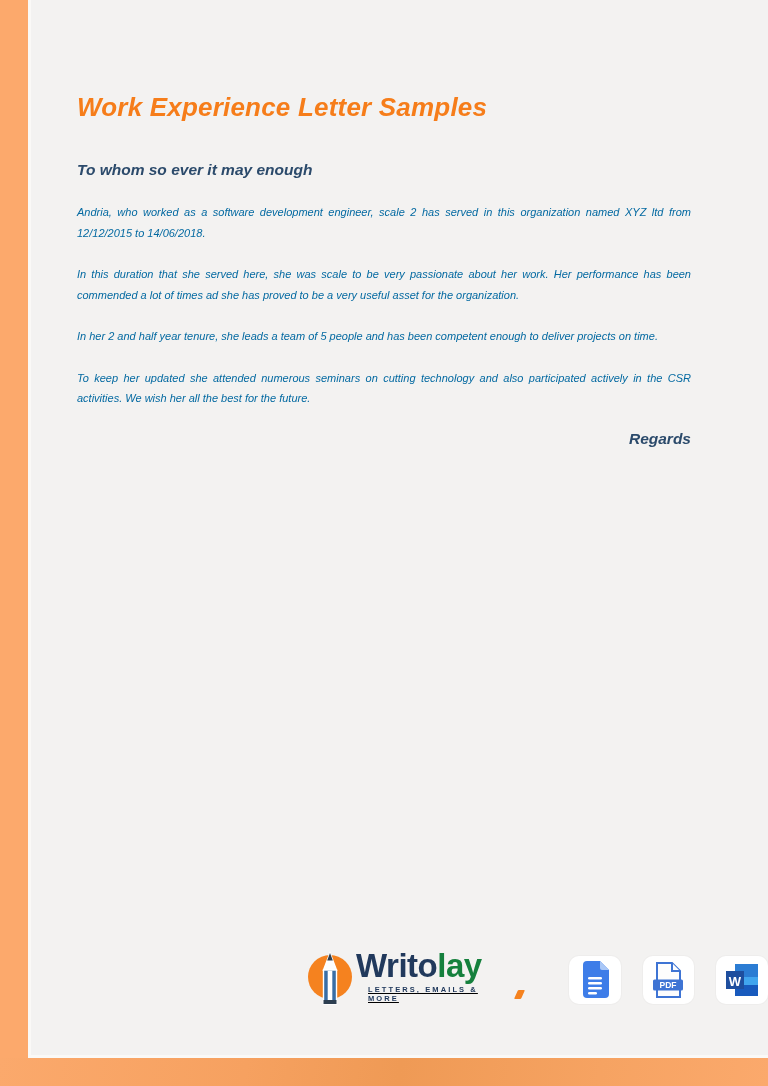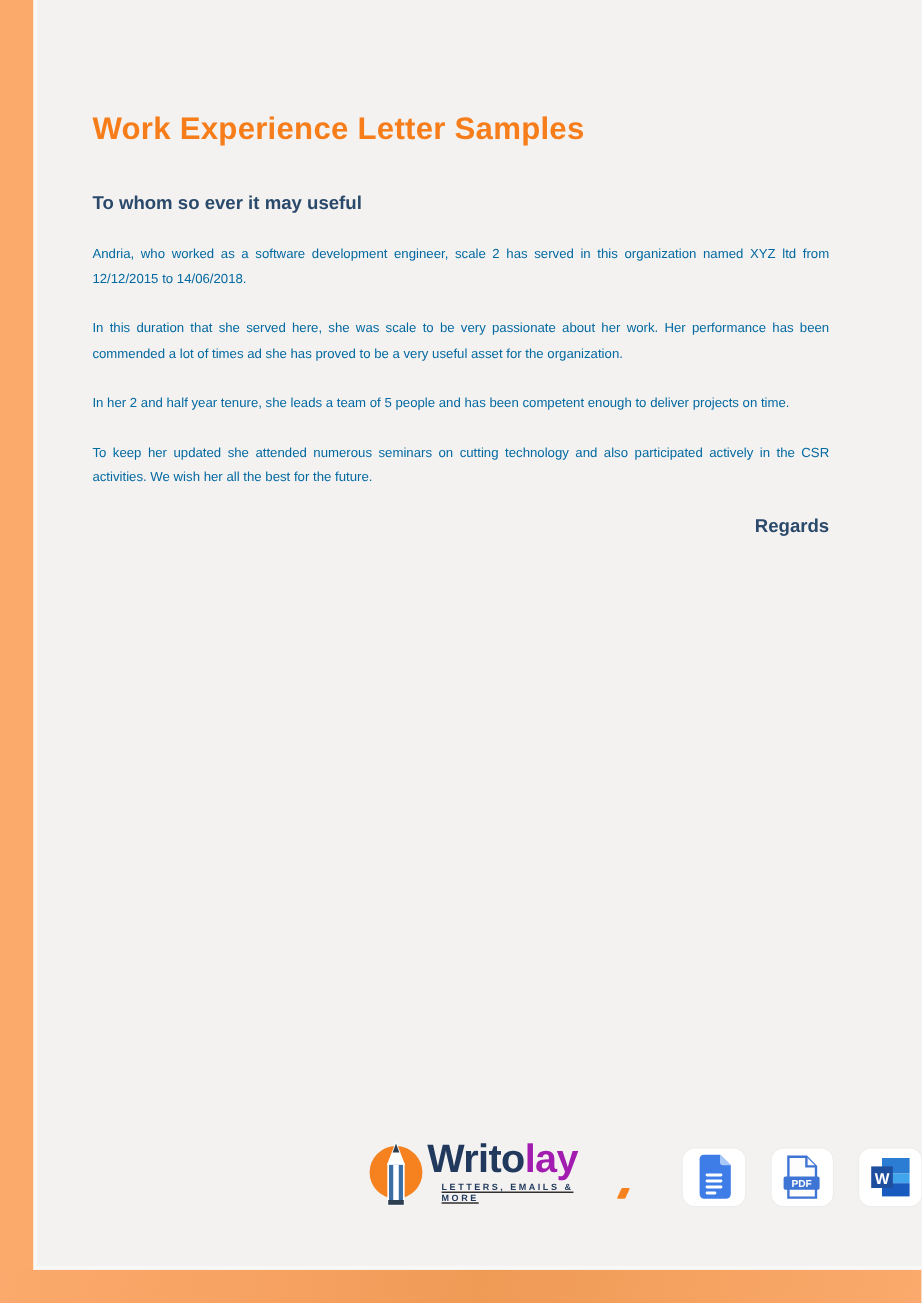--- a/index.html
+++ b/index.html
@@ -35,20 +35,21 @@
     border-bottom: 3px solid #FAF9F7;
   }
 
   
   .letter {
     position: absolute;
     left: 77px;
     top: 92px;
     width: 614px;
     color: #2F4F70;
+    font-style: italic;
   }
   .letter-title {
     font-size: 26px;
     font-weight: 700;
     color: #F67D1A;
     letter-spacing: 0.2px;
     margin-bottom: 38px;
   }
   .letter-greeting {
     font-size: 15.5px;
@@ -86,21 +87,21 @@
   }
   .brand-mark { flex: 0 0 auto; margin-top: 2px; }
   .brand-textcol { display: flex; flex-direction: column; margin-left: 2px; }
   .brand-name {
     font-size: 33px;
     font-weight: 800;
     letter-spacing: -0.5px;
     line-height: 36px;
     color: #21395C;
   }
-  .brand-name .accent { color: #a21caf; }
+  .brand-name .accent { color: #15803d; }
   .brand-tagline {
     display: flex;
     align-items: center;
     gap: 4px;
     margin-top: 1px;
     padding-left: 12px;
     text-decoration: underline;
   }
   .brand-tagline-text {
     font-size: 7.5px;
@@ -132,21 +133,21 @@
 <body>
 
 <div class="canvas">
 
   <div class="border-left"></div>
   <div class="border-bottom"></div>
   <div class="page-edge"></div>
 
   <div class="letter">
     <div class="letter-title">Work Experience Letter Samples</div>
-    <div class="letter-greeting">To whom so ever it may useful</div>
+    <div class="letter-greeting">To whom so ever it may enough</div>
     <p>Andria, who worked as a software development engineer, scale 2 has served in this organization named XYZ ltd from 12/12/2015 to 14/06/2018.</p>
     <p>In this duration that she served here, she was scale to be very passionate about her work. Her performance has been commended a lot of times ad she has proved to be a very useful asset for the organization.</p>
     <p>In her 2 and half year tenure, she leads a team of 5 people and has been competent enough to deliver projects on time.</p>
     <p>To keep her updated she attended numerous seminars on cutting technology and also participated actively in the CSR activities. We wish her all the best for the future.</p>
     <div class="letter-closing">Regards</div>
   </div>
 
   <div class="footer-row">
 
     <div class="brand">

